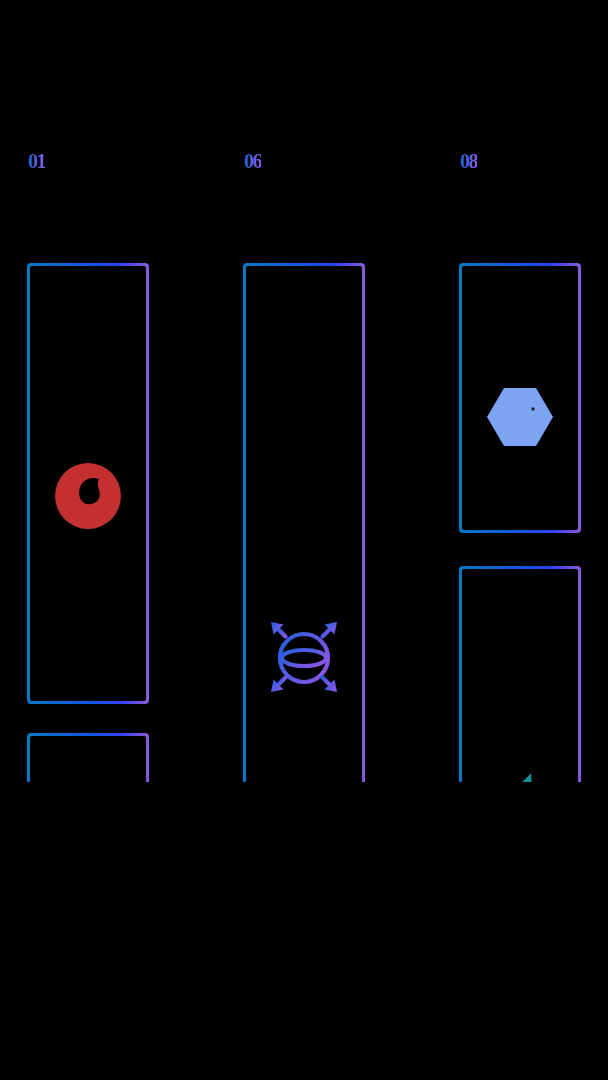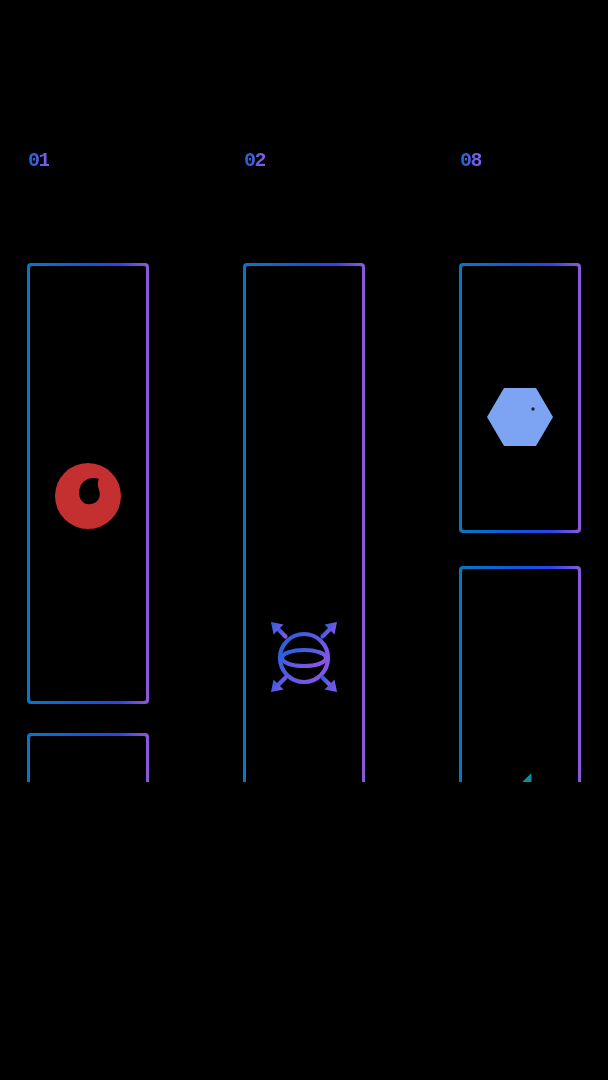--- a/index.html
+++ b/index.html
@@ -1,21 +1,21 @@
 <!DOCTYPE html>
 <html style="--page-bg: #000000; --frame-blue: #0878c2; --frame-mid-blue: #1253e4; --frame-bright-blue: #2e41f2; --frame-purple: #8d5bd6; --label-blue: #1565d4; --label-purple: #8a5ce8; --icon-blue: #1e62dd; --icon-purple: #8655e6; --vodafone-red: #c42f2f; --hexagon-blue: #7ca4f2; --hexagon-dot: #222222; --teal-dark: #0e8f99; --teal-light: #90ced4;"><head>
 <meta charset="utf-8">
 <style>
   html,body{margin:0;padding:0;background:#000;}
   .stage{
     position:relative;
     width:608px;height:782px;
     background:var(--page-bg,#000);
     overflow:hidden;
-    font-family:Liberation Mono, monospace;
+    font-family:Liberation Serif, serif;
   }
   .step-label{
     position:absolute;
     font-size:20px;
     font-weight:800;
     letter-spacing:-1.5px;
     line-height:20px;
     background:linear-gradient(90deg,var(--label-blue),var(--label-purple));
     -webkit-background-clip:text;
     background-clip:text;
@@ -41,21 +41,21 @@
     justify-content:center;
   }
   .icon{display:block;}
 </style>
 </head>
 <body>
 
 <div class="stage">
 
   <div class="step-label" style="left:28px;top:151px;">01</div>
-  <div class="step-label" style="left:244px;top:151px;">02</div>
+  <div class="step-label" style="left:244px;top:151px;">06</div>
   <div class="step-label" style="left:460px;top:151px;">08</div>
 
   <div class="card" style="left:27px;top:263px;width:122px;height:441px;">
     <div class="card-inner">
       <svg class="icon" width="68" height="68" viewBox="0 0 68 68" style="transform:translateY(12px);">
         <circle cx="34" cy="34" r="33" style="fill:var(--vodafone-red);"></circle>
         <path d="M45 17 C 38 14.5, 28.5 17, 25.8 26 C 23.2 34.5, 27.5 42.5, 35.5 42.3 C 43 42, 47.4 35.8, 45.2 28.8 C 43.6 23.8, 43.2 19.8, 45 17 Z" fill="#000"></path>
       </svg>
     </div>
   </div>

